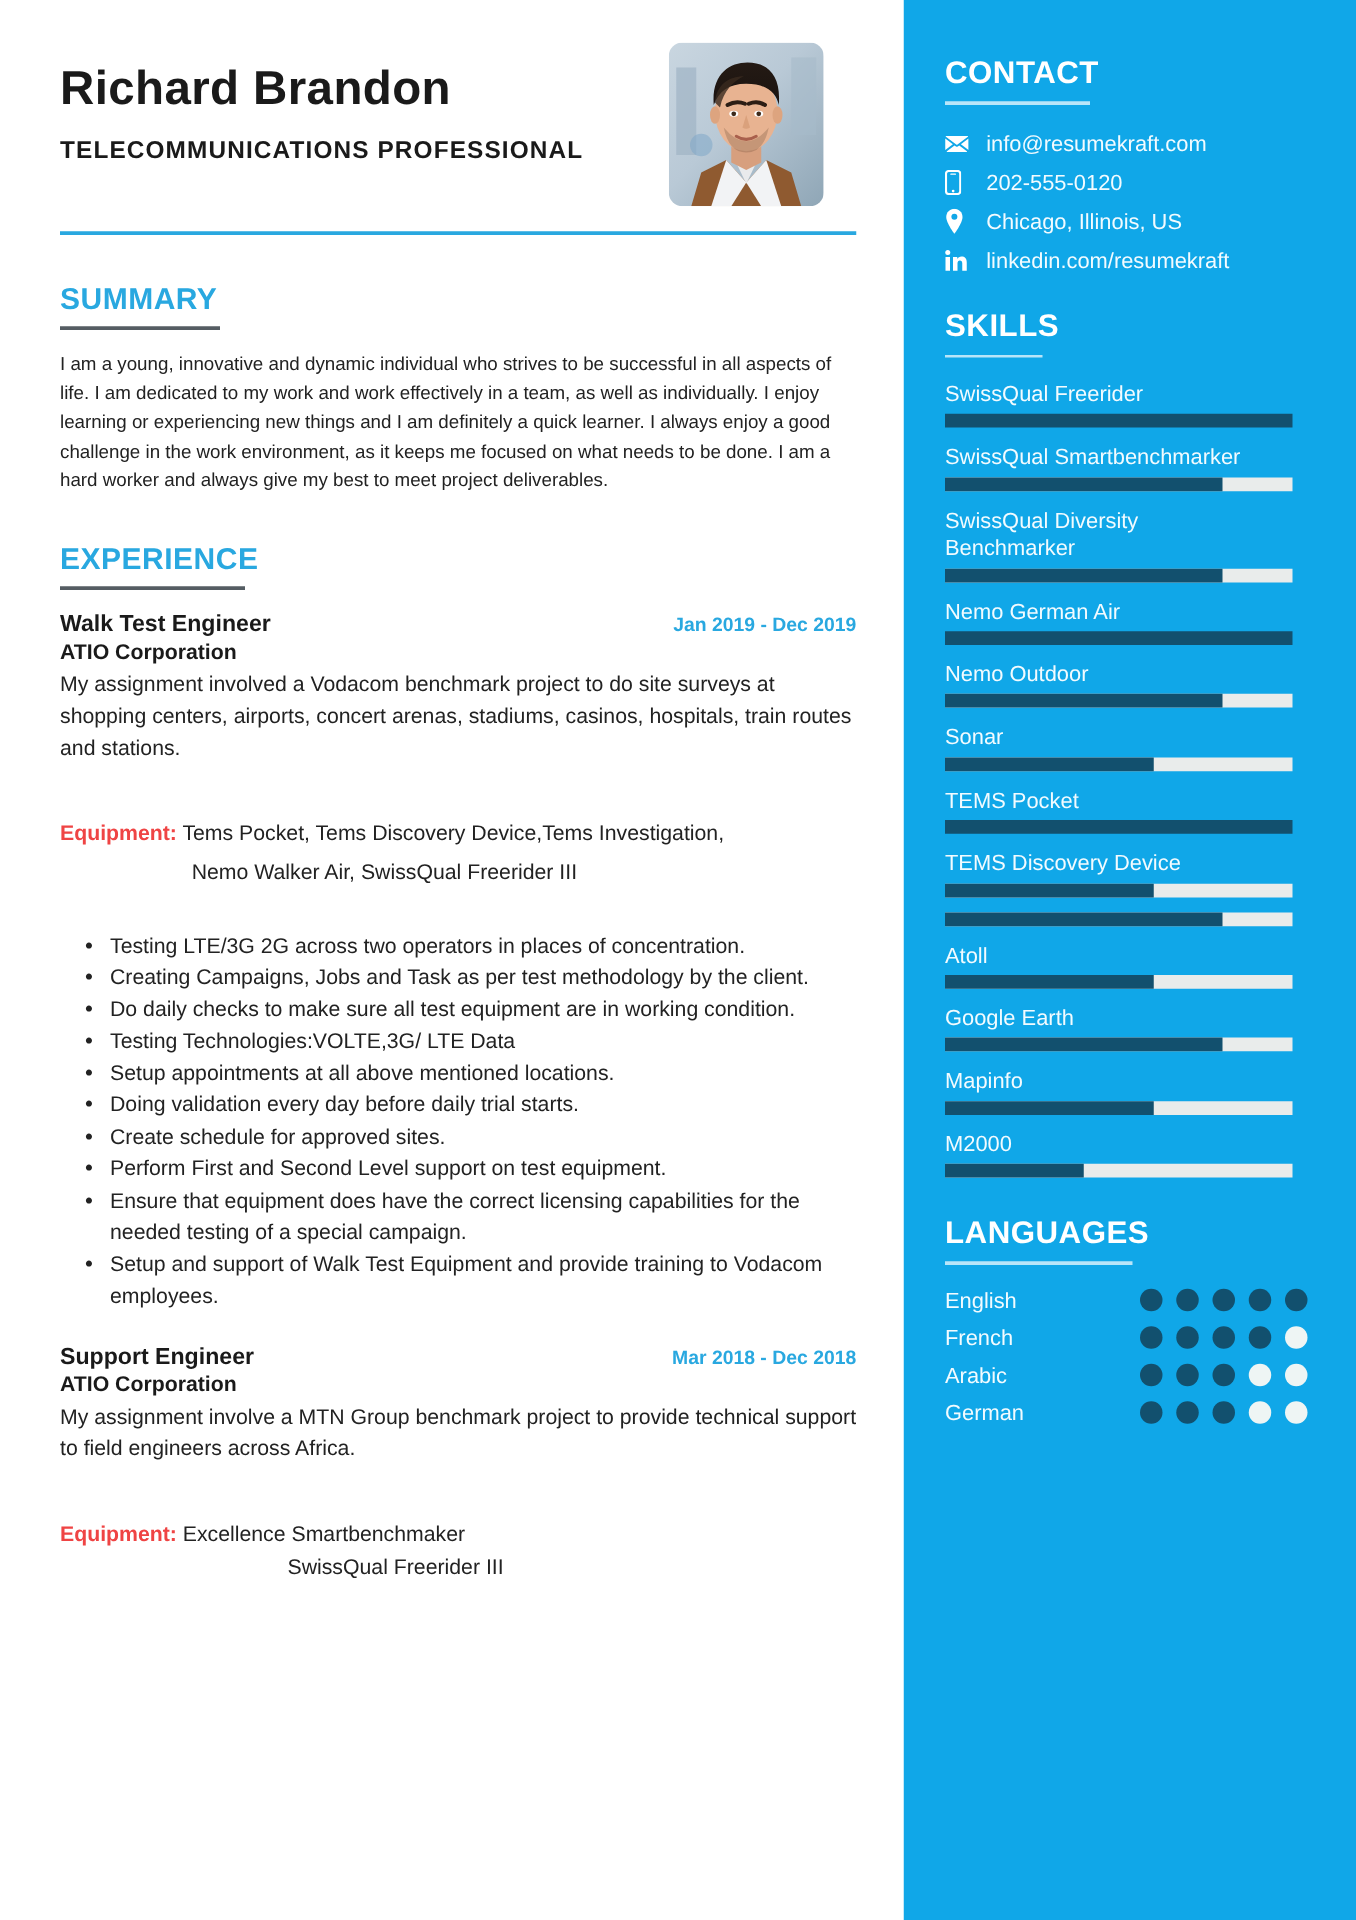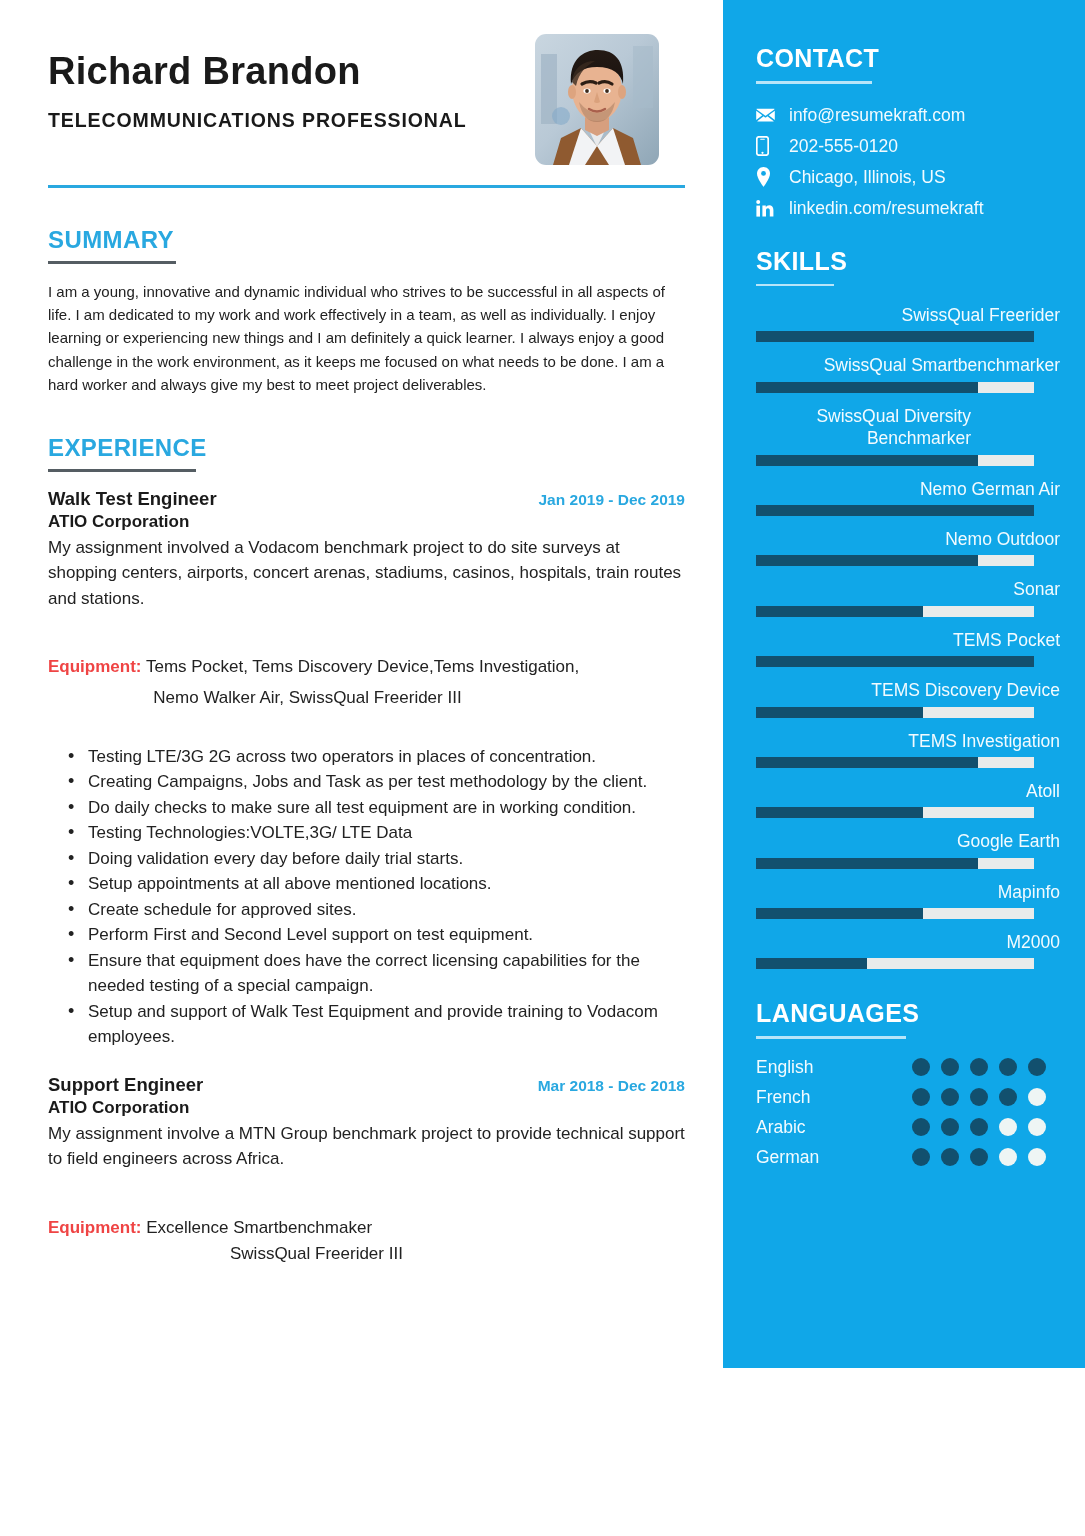--- a/index.html
+++ b/index.html
@@ -149,21 +149,21 @@
     position: absolute;
     left: -18px;
     top: -1px;
     font-size: 18px;
     color: #222222;
   }
 
   
   .sidebar {
     width: 362px;
-    height: 1368px;
+    height: 1536px;
     background: #10a7e8;
     color: #ffffff;
     padding: 44px 25px 0 33px;
     position: relative;
   }
   .side-title {
     font-size: 25px;
     font-weight: bold;
     letter-spacing: 0.4px;
     color: #ffffff;
@@ -196,21 +196,20 @@
   }
   .contact-row .ci svg { display:block; fill: #ffffff; }
 
   .skills-wrap { margin-top: 18px; }
   .skill { margin-bottom: 12px; }
   .skill-name {
     font-size: 17.5px;
     color: #f2fbff;
     line-height: 1.28;
     margin-bottom: 5px;
-    text-align: right;
   }
   .bar {
     height: 11px;
     width: 278px;
     background: #e9eceb;
   }
   .bar > i {
     display: block;
     height: 100%;
     background: #12506e;
@@ -336,22 +335,22 @@
           <b>Equipment:</b>
           <span>Tems Pocket, Tems Discovery Device,Tems Investigation,</span>
         </div>
         <div class="equip-l2">Nemo Walker Air, SwissQual Freerider III</div>
 
         <ul class="bullets">
           <li>Testing LTE/3G 2G across two operators in places of concentration.</li>
           <li>Creating Campaigns, Jobs and Task as per test methodology by the client.</li>
           <li>Do daily checks to make sure all test equipment are in working condition.</li>
           <li>Testing Technologies:VOLTE,3G/ LTE Data</li>
+          <li>Setup appointments at all above mentioned locations.</li>
           <li>Doing validation every day before daily trial starts.</li>
-          <li>Setup appointments at all above mentioned locations.</li>
           <li>Create schedule for approved sites.</li>
           <li>Perform First and Second Level support on test equipment.</li>
           <li>Ensure that equipment does have the correct licensing capabilities for the needed testing of a special campaign.</li>
           <li>Setup and support of Walk Test Equipment and provide training to Vodacom employees.</li>
         </ul>
       </div>
 
       <div class="job" style="margin-top:24px;">
         <div class="job-head">
           <div class="job-role">Support Engineer</div>
@@ -467,21 +466,20 @@
               <i style="width: 100%;"></i>
             </div>
         </div>
         <div class="skill">
           <div class="skill-name">TEMS Discovery Device</div>
           <div class="bar">
               <i style="width: 60%;"></i>
             </div>
         </div>
         <div class="skill">
-          <div class="skill-name">TEMS Investigation</div>
           <div class="bar">
               <i style="width: 80%;"></i>
             </div>
         </div>
         <div class="skill">
           <div class="skill-name">Atoll</div>
           <div class="bar">
               <i style="width: 60%;"></i>
             </div>
         </div>

